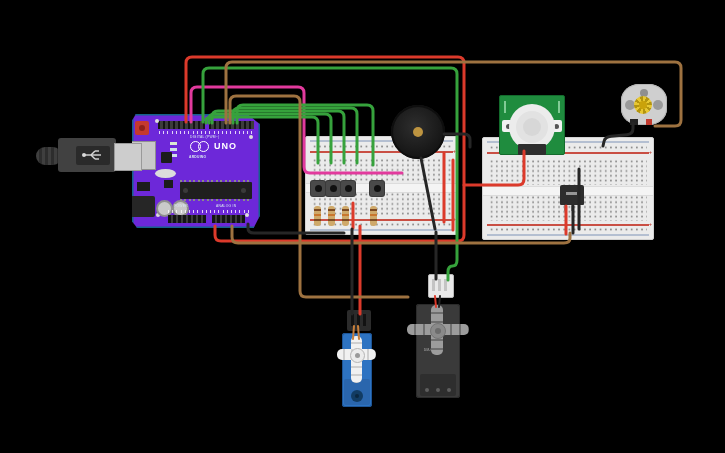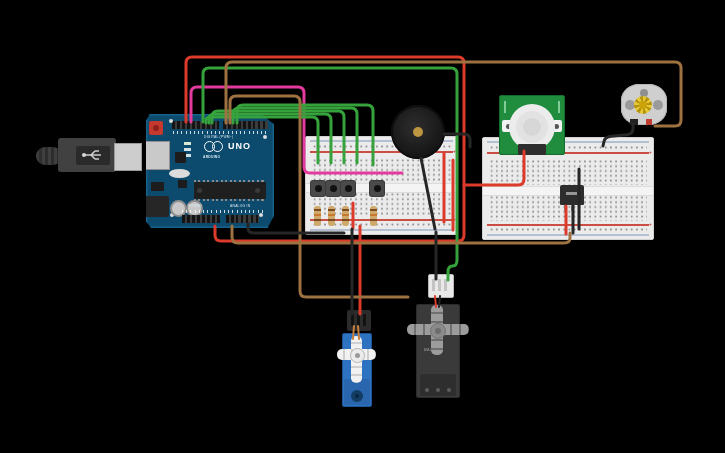--- a/index.html
+++ b/index.html
@@ -30,21 +30,21 @@
   .ticks{position:absolute;height:3px;background:repeating-linear-gradient(90deg,rgba(255,255,255,.8) 0 1px,transparent 1px 4.2px);}
   .tinytext{position:absolute;color:#d9e9f1;font-size:6px;line-height:6px;white-space:nowrap;
             transform:scale(.55);transform-origin:left top;letter-spacing:.5px;}
   #wires-svg{position:absolute;left:0;top:0;z-index:6;}
 </style>
 </head>
 <body>
 
 <div id="frame">
 
-  <div class="abs" id="arduino" style="left:146px;top:114px;width:128px;height:114px;background:#0c4a6e;border-radius:4px;
+  <div class="abs" id="arduino" style="left:132px;top:114px;width:128px;height:114px;background:#6d28d9;border-radius:4px;
               box-shadow:inset 0 0 0 1.5px #15638a;z-index:2;
               clip-path:polygon(0 6%,3% 0,90% 0,100% 9%,100% 89%,95% 100%,4% 100%,0 94%);">
     <div class="abs" style="left:3px;top:7px;width:14px;height:14px;background:#c4392e;border-radius:2px;"></div>
     <div class="abs" style="left:7px;top:11px;width:6px;height:6px;background:#8f2019;border-radius:50%;"></div>
     <div class="hdr" style="left:26px;top:7px;width:47px;"></div>
     <div class="hdr" style="left:77px;top:7px;width:45px;"></div>
     <div class="ticks" style="left:27px;top:17px;width:94px;"></div>
     <div class="tinytext" style="left:58px;top:21px;">DIGITAL (PWM~)</div>
 
     <div class="abs" style="left:23px;top:5px;width:4px;height:4px;border-radius:50%;background:#ddd;"></div>

